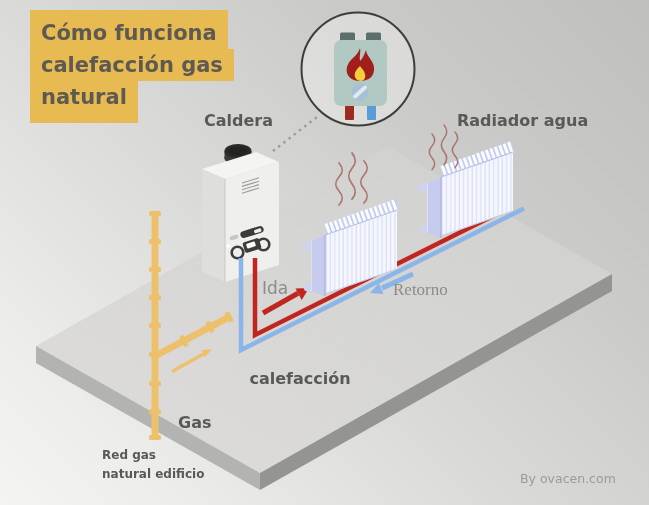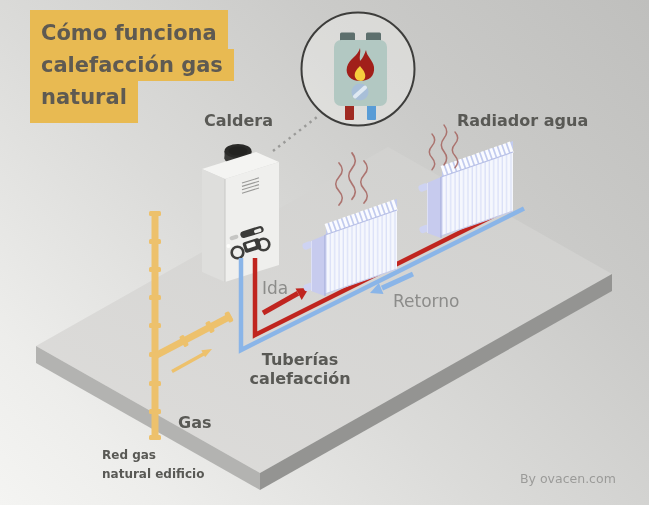--- a/index.html
+++ b/index.html
@@ -162,26 +162,26 @@
   <span>calefacción gas</span>
   <span class="last">natural</span>
 </div>
 
 <div class="lbl lbl-dark" style="left:204px;top:111px;">Caldera</div>
 
 <div class="lbl lbl-dark" style="left:457px;top:111px;">Radiador agua</div>
 
 <div class="lbl lbl-gray" style="left:262px;top:278px;">Ida</div>
 
-<div class="lbl lbl-gray" style="left:393px;top:291px;">Retorno</div>
+<div class="lbl lbl-gray" style="left:393px;top:280px;font-family:Liberation Serif, serif;">Retorno</div>
 
 <div class="lbl lbl-dark" style="left:178px;top:369px;margin-top:44px;">Gas</div>
 
 <div class="lbl lbl-dark two-line" style="left:240px;top:350px;width:120px;text-align:center;white-space:normal;">
-  <span>Tuberías</span><br>
+  <br>
   <span>calefacción</span>
 </div>
 
 <div class="lbl lbl-dark two-line" style="left:102px;top:446px;font-size:12px;white-space:normal;width:140px;">
   <span>Red gas</span><br>
   <span>natural edificio</span>
 </div>
 
 <div class="credit" style="left:520px;top:471px;">By ovacen.com</div>
 

